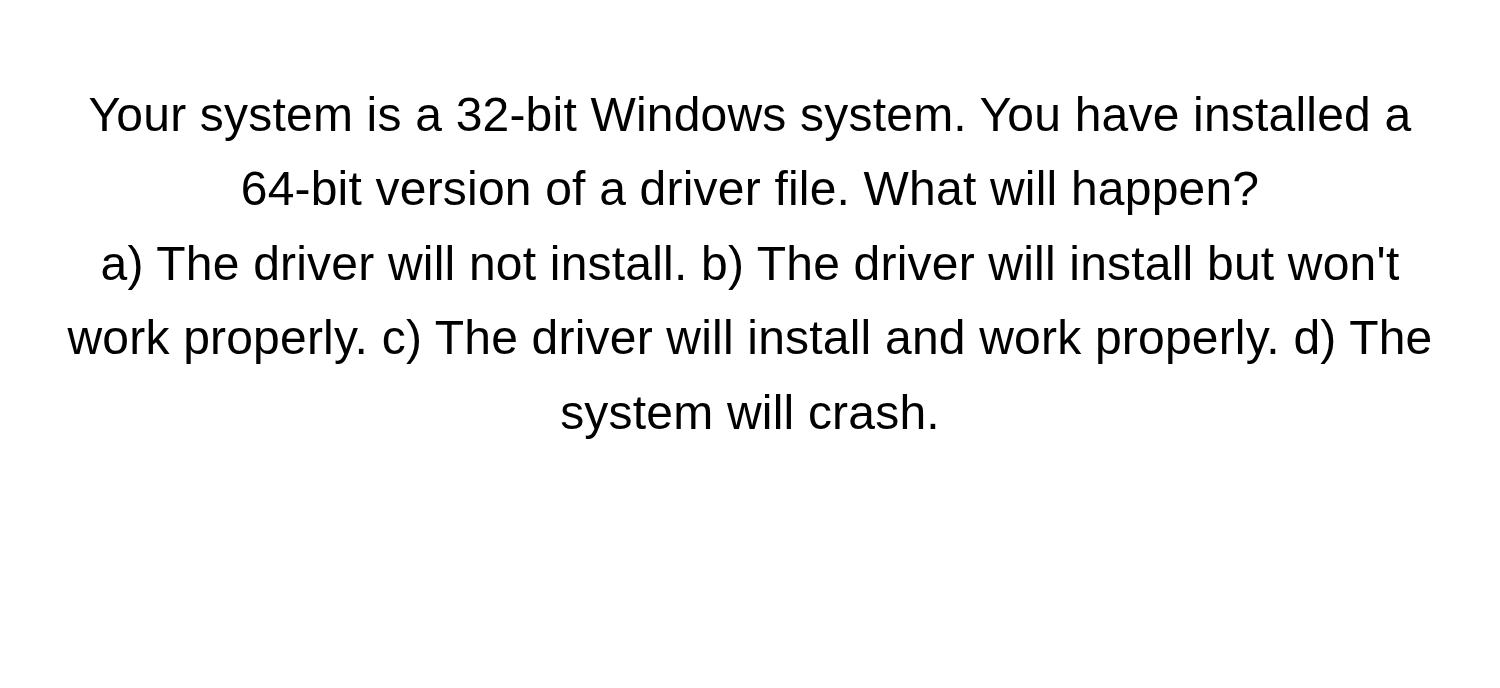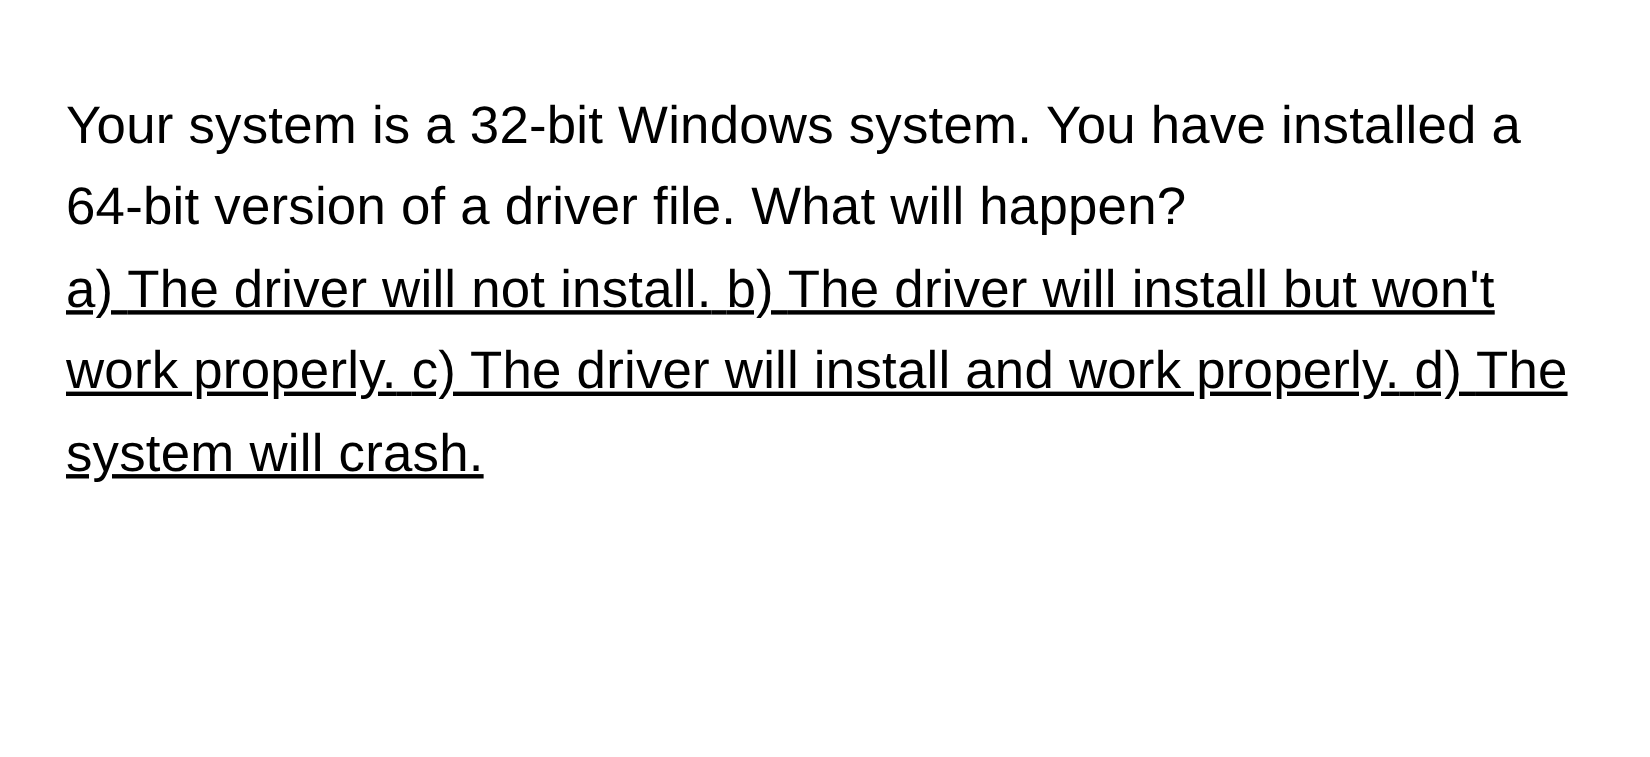--- a/index.html
+++ b/index.html
@@ -1,36 +1,36 @@
 <!DOCTYPE html>
 <html><head>
   <meta charset="utf-8">
   <style>
     * {
       margin: 0;
       padding: 0;
       box-sizing: border-box;
+      text-align: center;
     }
     body {
       width: 1500px;
       height: 688px;
       background: #ffffff;
       font-family: -apple-system, BlinkMacSystemFont, "Segoe UI", Helvetica, Arial, sans-serif;
       font-size: 48px;
       line-height: 1.55;
       color: #000000;
       padding: 78px 60px 40px 60px;
       letter-spacing: 0.2px;
     }
     .question {
       margin-bottom: 0;
     }
     .options {
       margin-top: 0;
-      text-decoration: underline;
     }
   </style>
 </head>
 <body>
 
 <div class="question">Your system is a 32-bit Windows system. You have installed a 64-bit version of a driver file. What will happen?</div>
 <div class="options">
   <span>a) </span><span>The driver will not install.</span>
   <span> b) </span><span>The driver will install but won't work properly.</span>
   <span> c) </span><span>The driver will install and work properly.</span>

